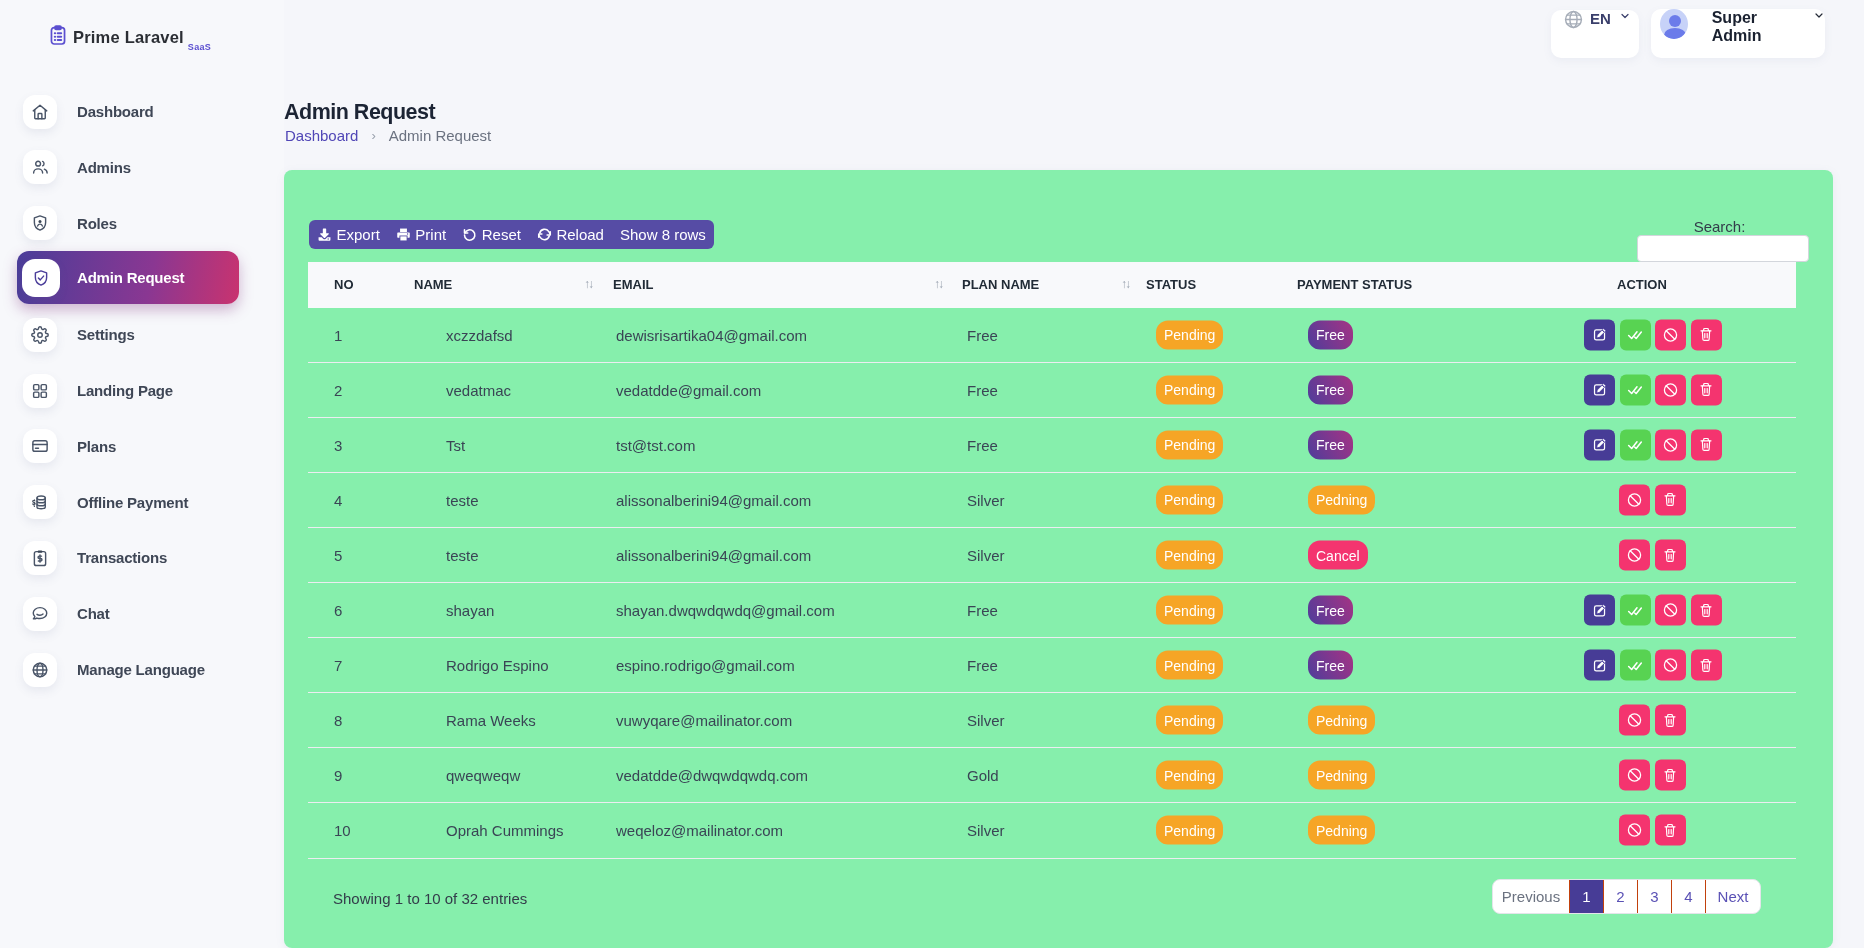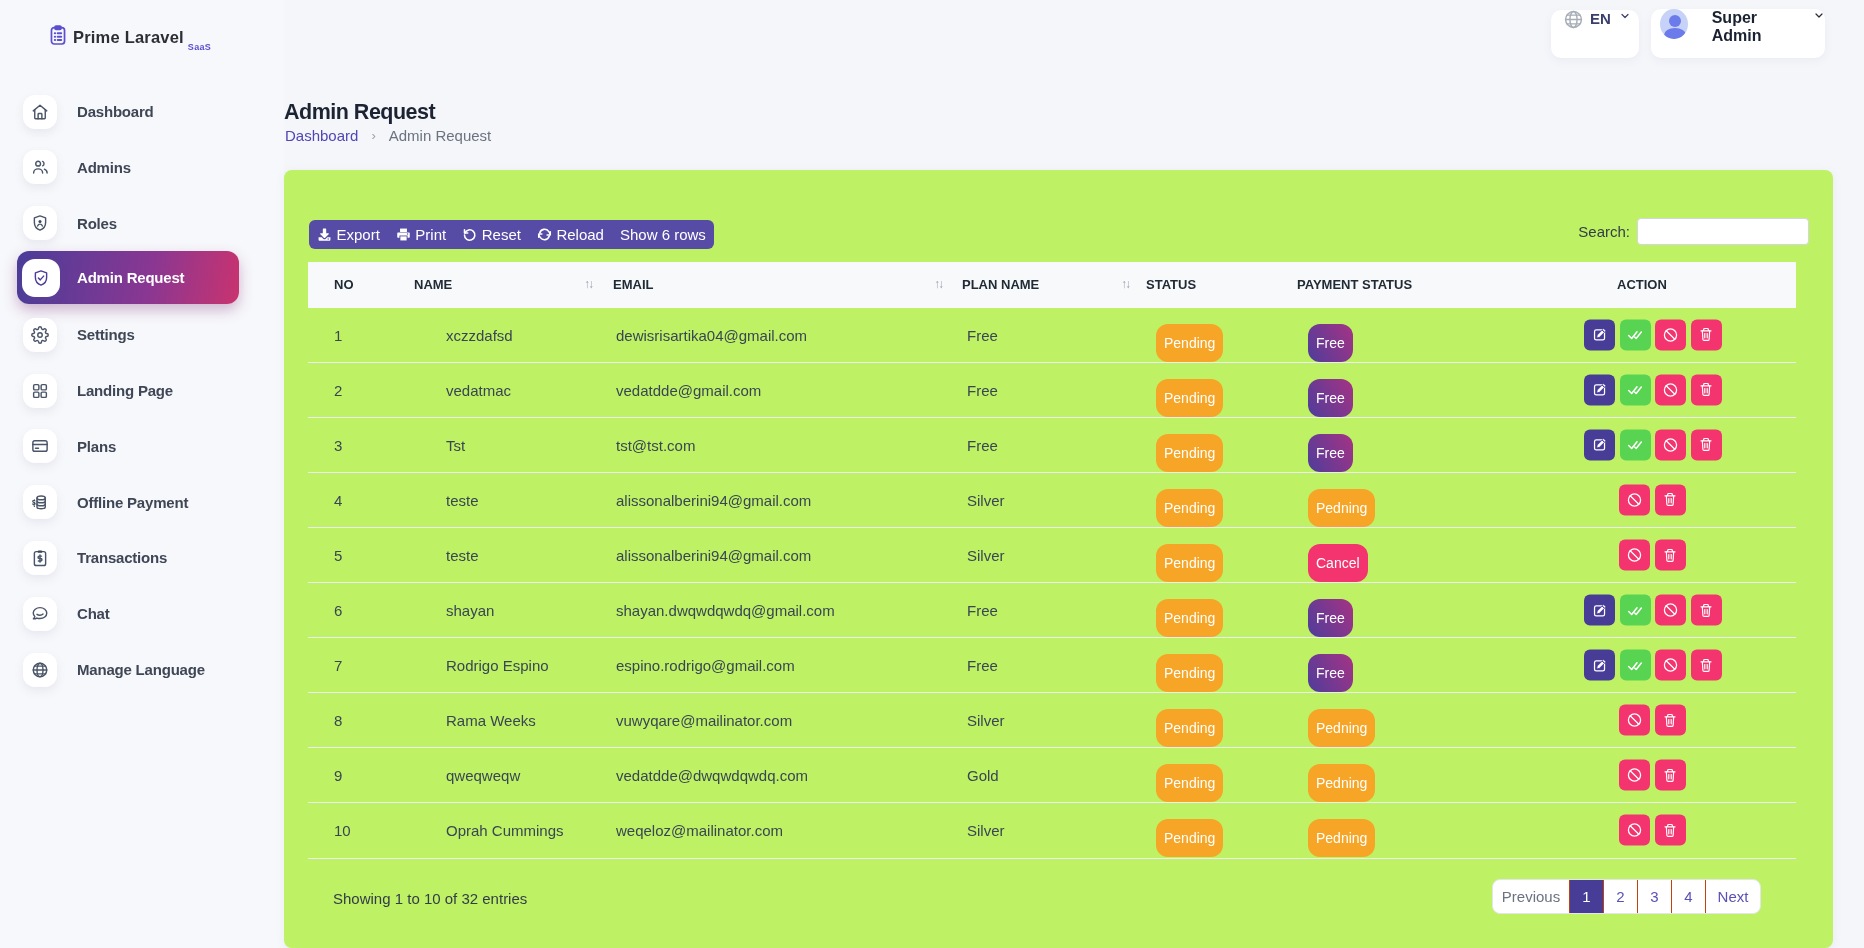--- a/index.html
+++ b/index.html
@@ -32,44 +32,44 @@
   .admin-name { font-size:16px; font-weight:700; color:#1a2130; margin-left:24px; }
 
   
   .page-title { position:absolute; left:284px; top:100px; font-size:21.5px; font-weight:700; color:#1c2434; letter-spacing:-0.5px; }
   .crumbs { position:absolute; left:285px; top:127px; font-size:15px; display:flex; align-items:center; }
   .crumb-link { color:#5046b6; }
   .crumb-sep { color:#9aa1ad; margin:0 13px; font-size:13px; }
   .crumb-cur { color:#6b7280; }
 
   
-  .card { position:absolute; left:284px; top:170px; width:1549px; height:778px; background:#bef264; border-radius:8px; box-shadow:0 2px 8px rgba(130,140,165,0.10); }
+  .card { position:absolute; left:284px; top:170px; width:1549px; height:778px; background:#86efac; border-radius:8px; box-shadow:0 2px 8px rgba(130,140,165,0.10); }
 
   
   .toolbar { position:absolute; left:25px; top:50px; height:29px; background:#564ca5; border-radius:6px; display:flex; align-items:center; color:#fff; font-size:15px; font-weight:400; }
   .tbtn { display:flex; align-items:center; padding:0 8px; height:29px; }
   .tbtn svg { margin-right:4.5px; }
 
   
-  .search-wrap { position:absolute; right:24px; top:48px; display:flex; align-items:center; }
+  .search-wrap { position:absolute; right:24px; top:48px; display:flex; align-items:center;flex-direction:column; }
   .search-label { font-size:15px; color:#333c4a; }
   .search-input { width:172px; height:27px; border:1px solid #d3d6dc; border-radius:4px; margin-left:7px; background:#fff; }
 
   
   .tbl { position:absolute; left:24px; top:91.6px; width:1488px; }
   .thead { position:relative; height:46px; background:#f8f9fb; font-size:13px; font-weight:700; color:#212b36; }
   .thead span { position:absolute; top:15px; }
   .sort { position:absolute; top:15px; font-size:12px; color:#9aa3b0; letter-spacing:-2px; font-weight:400; }
   .trow { position:relative; height:55.1px; border-bottom:1px solid #ecedf1; font-size:15px; color:#3a4555; }
   .trow span.cell { position:absolute; top:50%; transform:translateY(-50%); }
   .c-no { left:26px; }
   .c-name { left:106px;margin-left:32px; }
   .c-email { left:308px; }
   .c-plan { left:659px; }
-  .badge { position:absolute; top:50%; transform:translateY(-50%); height:38px; border-radius:12px; color:#fff; font-size:14px; font-weight:400; display:flex; align-items:center; padding:0 8px;margin-top:8px; }
+  .badge { position:absolute; top:50%; transform:translateY(-50%); height:29px; border-radius:12px; color:#fff; font-size:14px; font-weight:400; display:flex; align-items:center; padding:0 8px; }
   .b-pending { left:848px; background:#f6a526; }
   .b-free { left:1000px; background:linear-gradient(60deg,#4e3d9b,#a63384); }
   .b-pedning { left:1000px; background:#f6a526; }
   .b-cancel { left:1000px; background:#f4346f; }
   .actions { position:absolute; top:50%; transform:translateY(-50%); left:1344px; display:flex; }
   .abtn { width:31px; height:31px; border-radius:6px; margin:0 2.25px; display:flex; align-items:center; justify-content:center; }
   .abtn:first-child { margin-left:0; } .abtn:last-child { margin-right:0; }
   .a-edit { background:#473c96; }
   .a-check { background:#58d352; }
   .a-ban { background:#f4346f; }
@@ -280,21 +280,21 @@
       <div class="tbtn">
         <svg width="15" height="15" viewBox="0 0 24 24" fill="none" stroke="#fff" stroke-width="2.2" stroke-linecap="round" stroke-linejoin="round">
           <path d="M21.2 7.7v5h-5" stroke-width="2.5"></path>
           <path d="M2.8 16.3v-5h5" stroke-width="2.5"></path>
           <path d="M4.4 9.5a8 8 0 0 1 14.2-2.5l2.6 3.7" stroke-width="2.5"></path>
           <path d="M19.6 14.5a8 8 0 0 1-14.2 2.5l-2.6-3.7" stroke-width="2.5"></path>
         </svg>
         <span>Reload</span>
       </div>
       <div class="tbtn">
-        <span>Show 6 rows</span>
+        <span>Show 8 rows</span>
       </div>
     </div>
     <div class="search-wrap">
       <span class="search-label">Search:</span>
       <div class="search-input"></div>
     </div>
     <div class="tbl" id="tbl">
       <div class="thead">
         <span style="left:26px">NO</span>
         <span style="left:106px">NAME</span>

